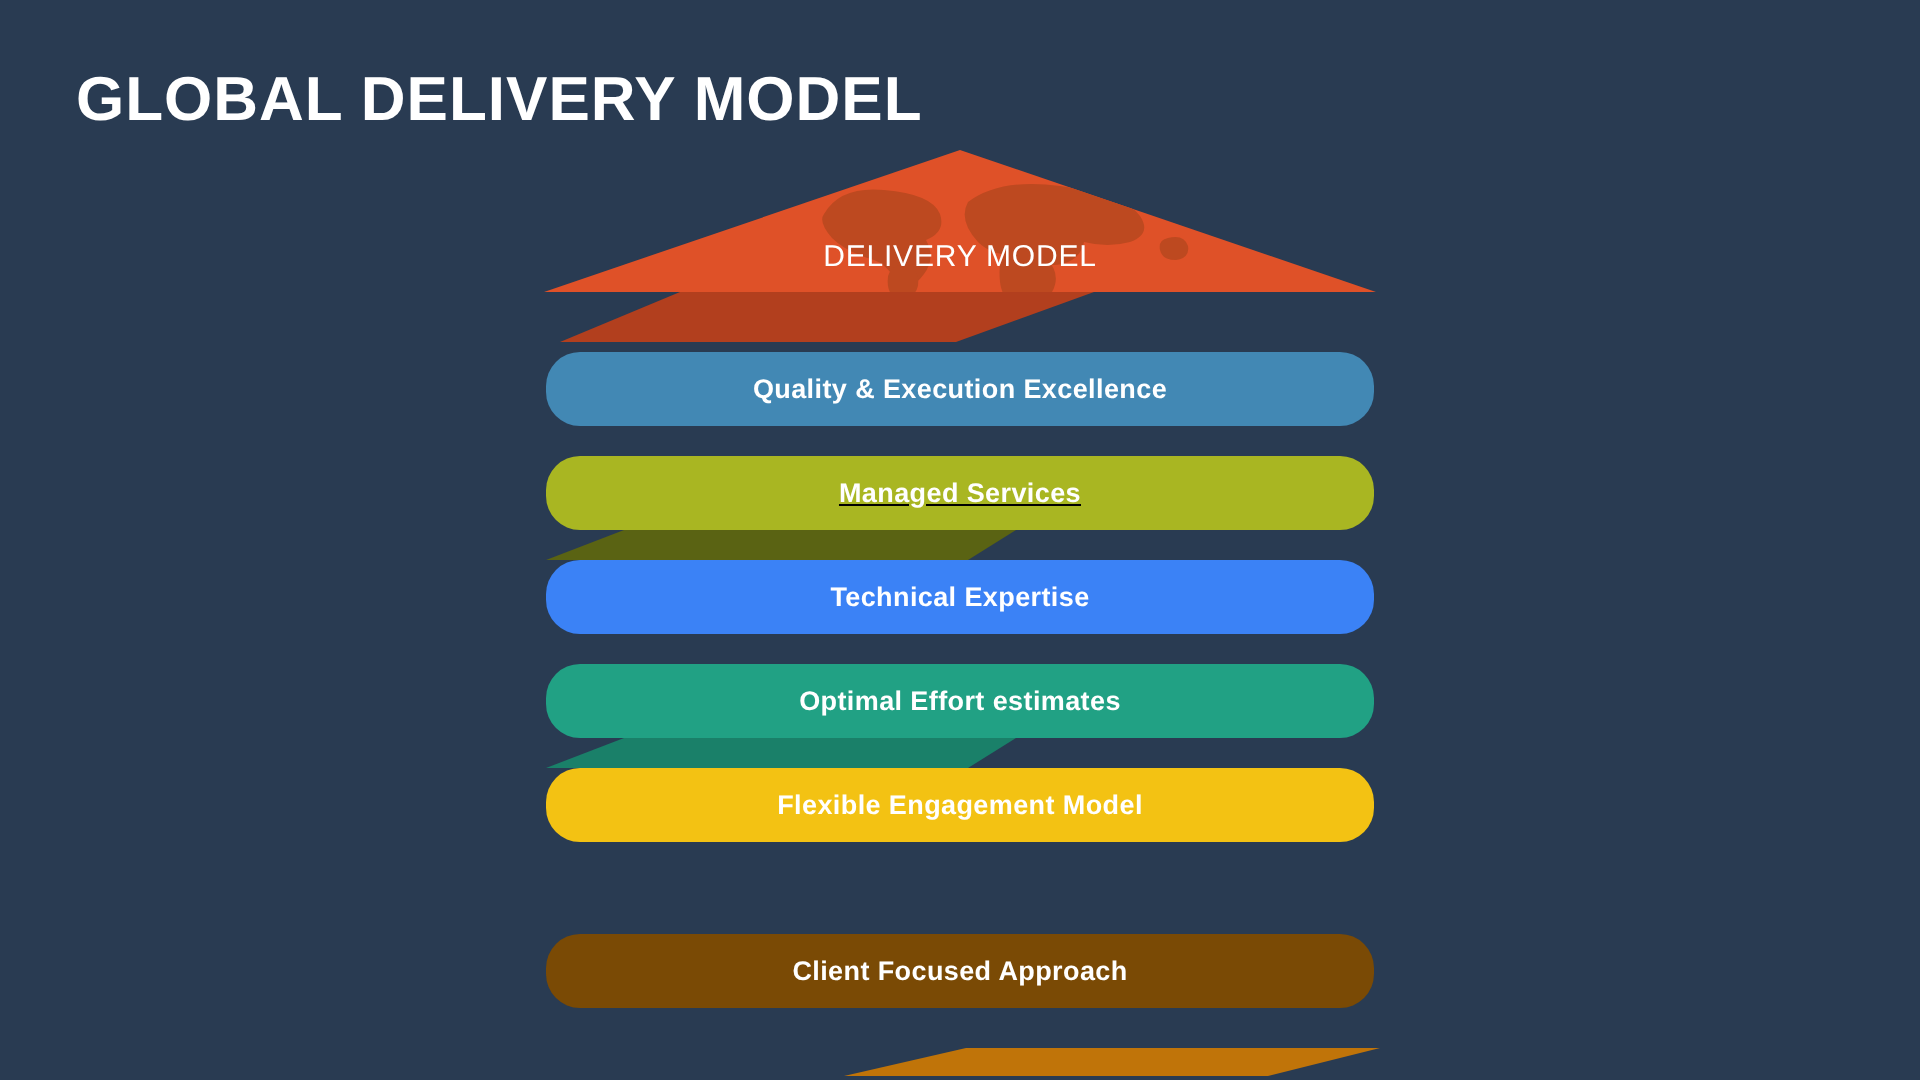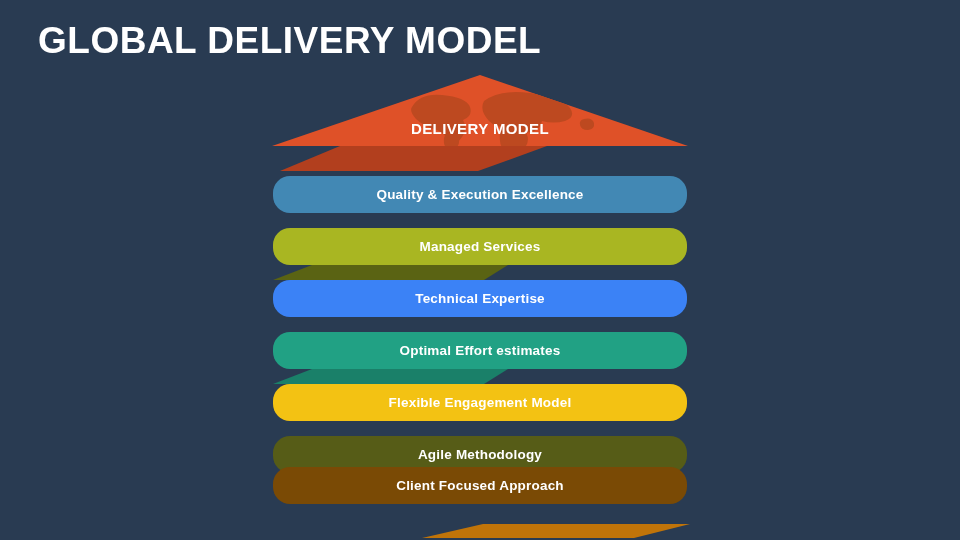--- a/index.html
+++ b/index.html
@@ -6,22 +6,22 @@
   .slide {
     position: relative;
     width: 960px;
     height: 540px;
     overflow: hidden;
     font-family: "Liberation Sans", sans-serif;
   }
   .slide-title {
     position: absolute;
     left: 38px;
-    top: 20px;
-    font-size: 37px;
+    top: 32px;
+    font-size: 31px;
     font-weight: bold;
     color: #ffffff;
     letter-spacing: 0.5px;
     white-space: nowrap;
   }
   
   .pyramid {
     position: absolute;
     left: 272px;
     top: 75px;
@@ -36,21 +36,21 @@
     width: 416px;
     height: 71px;
   }
   .pyramid-label {
     position: absolute;
     left: 0;
     right: 0;
     bottom: 9px;
     text-align: center;
     font-size: 15px;
-    font-weight: bold;
+    font-weight: normal;
     color: #ffffff;
     letter-spacing: 0.4px;
   }
   
   .fold { position: absolute; z-index: 1; }
   .fold-1 {
     left: 280px; top: 146px; width: 267px; height: 25px;
     clip-path: polygon(60px 0, 267px 0, 198px 100%, 0 100%);
   }
   .fold-2, .fold-3, .fold-4 {
@@ -76,21 +76,21 @@
     align-items: center;
     justify-content: center;
   }
   .bar-label {
     font-size: 13.5px;
     font-weight: bold;
     color: #ffffff;
     letter-spacing: 0.2px;
   }
   .bar-1 { top: 176px; }
-  .bar-2 { top: 228px; }
+  .bar-2 { top: 228px; text-decoration: underline; }
   .bar-3 { top: 280px; }
   .bar-4 { top: 332px; }
   .bar-5 { top: 384px; }
   .bar-6 { top: 436px; }
   .bar-7 { top: 467px; }
 </style>
 </head>
 <body>
 
 <div class="slide" style="background: rgb(41, 59, 82);">
@@ -122,20 +122,17 @@
   </div>
   <div class="bar bar-3" style="background: #3b82f6;">
     <span class="bar-label">Technical Expertise</span>
   </div>
   <div class="bar bar-4" style="background: rgb(33, 161, 132);">
     <span class="bar-label">Optimal Effort estimates</span>
   </div>
   <div class="bar bar-5" style="background: rgb(243, 194, 19);">
     <span class="bar-label">Flexible Engagement Model</span>
   </div>
-  <div class="bar bar-6" style="background: rgb(86, 92, 23);">
-    <span class="bar-label">Agile Methodology</span>
-  </div>
   <div class="bar bar-7" style="background: rgb(122, 74, 5);">
     <span class="bar-label">Client Focused Approach</span>
   </div>
 
 </div>
 
 </body></html>

